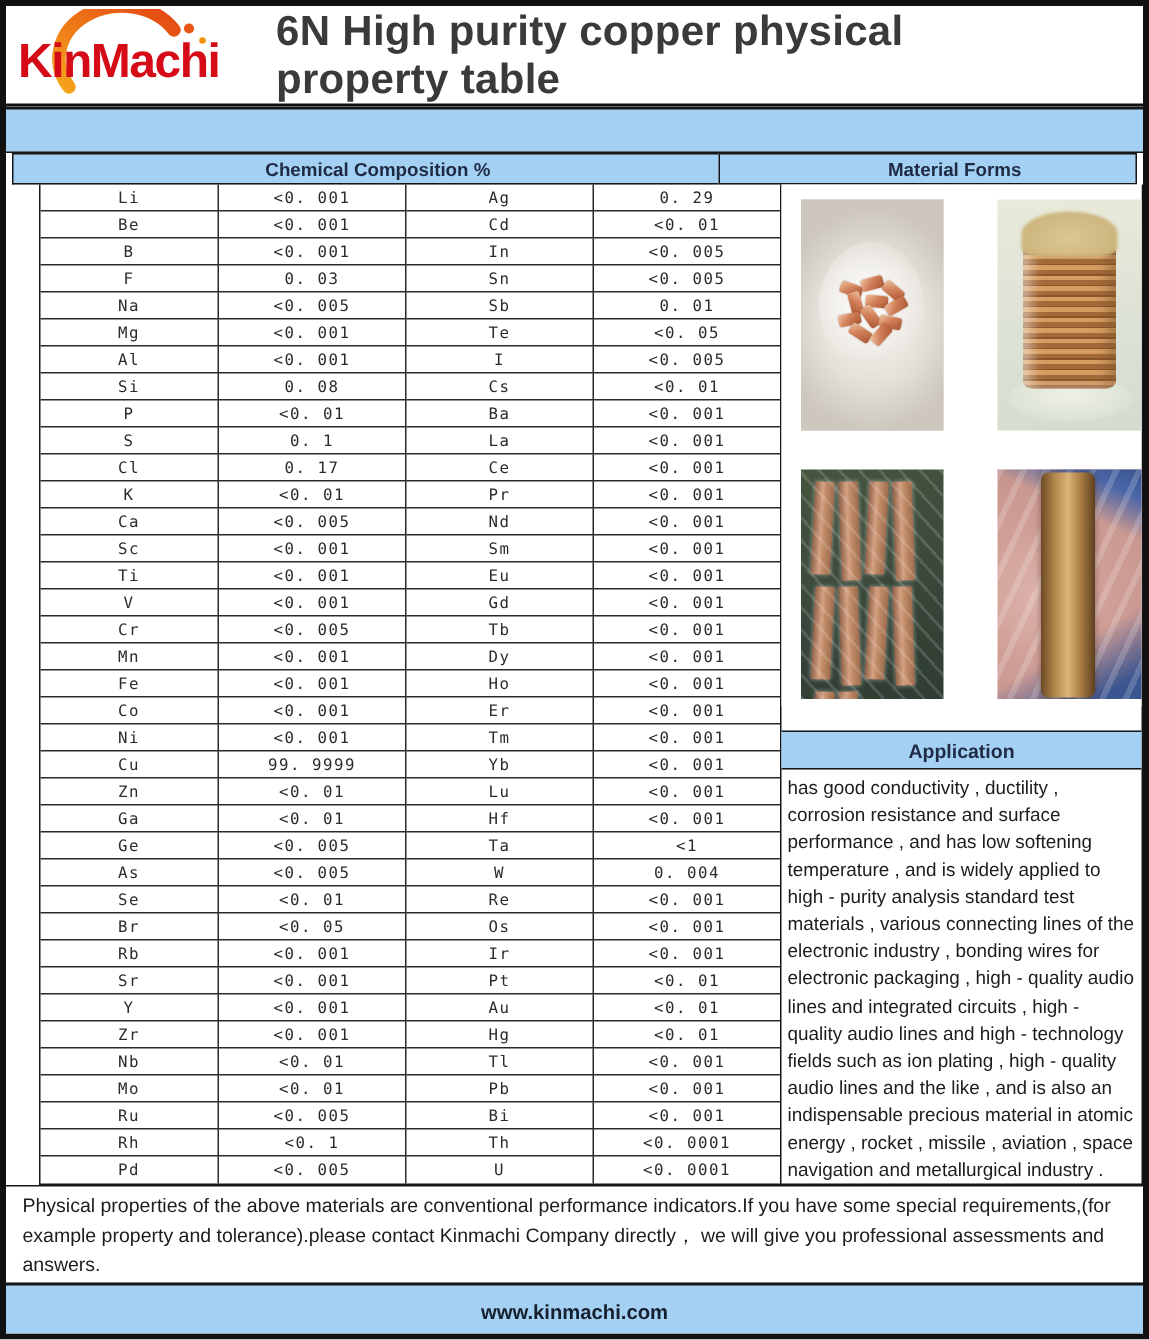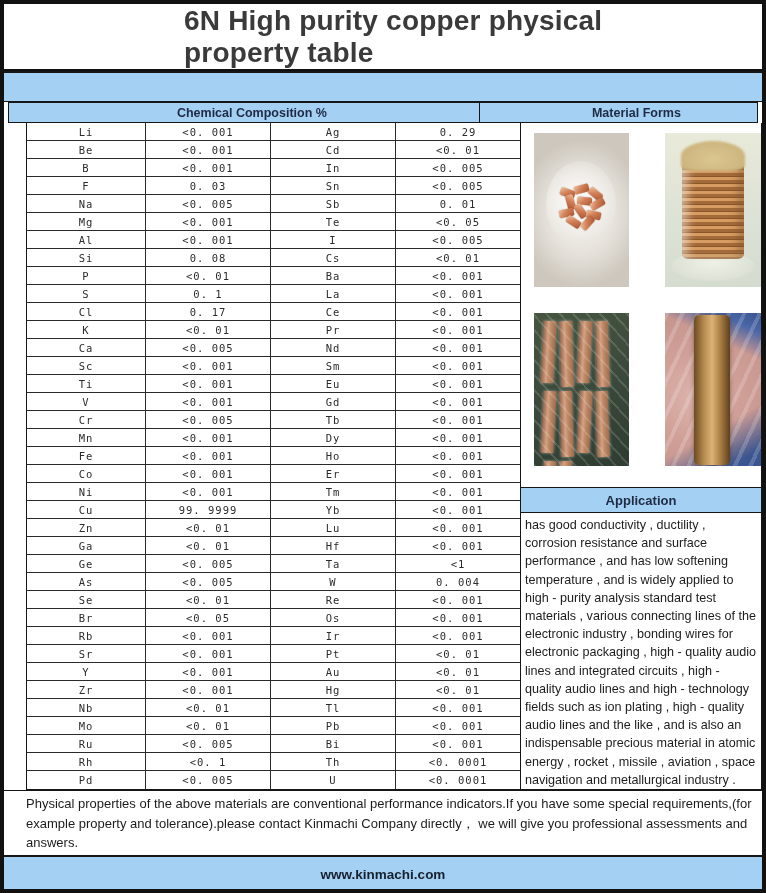--- a/index.html
+++ b/index.html
@@ -151,36 +151,50 @@
     display:flex; align-items:center; justify-content:center;
     font-size:13px; font-weight:bold; color:#1f2a44;margin-top:16px;
   }
   .app-text {
     flex:1; padding:3px 4px 0 4px;
     font-size:12.6px; line-height:18.2px; color:#1c1c1c;
   }
   
   .note {
     height:65px; border-top:1px solid #161616;
-    padding:3px 6px 0 22px;
+    padding:3px 6px 0 11px;
     font-size:13px; line-height:19.5px; color:#1c1c1c;
   }
   .footer-band {
     height:37px; background:#a3d0f3;
     border-top:2px solid #161616;
     display:flex; align-items:center; justify-content:center;
     font-size:13.5px; font-weight:bold; color:#17202e;
   }
 </style>
 </head>
 <body>
 
 <div class="page">
 
   <div class="header">
+    <div class="logo">
+      <svg width="205" height="62" viewBox="0 0 205 62">
+        <defs>
+          <linearGradient id="og" x1="0" y1="1" x2="1" y2="0">
+            <stop offset="0" stop-color="#f6a41c"></stop>
+            <stop offset="1" stop-color="#e34313"></stop>
+          </linearGradient>
+        </defs>
+        <path d="M 112 14 A 31 26 0 1 0 42 52" fill="none" stroke="url(#og)" stroke-width="9" stroke-linecap="round"></path>
+        <circle cx="122" cy="13" r="3.4" fill="#e85715"></circle>
+        <circle cx="131" cy="21" r="2.2" fill="#f2930f"></circle>
+        <text x="8" y="45" font-size="32" font-weight="bold" fill="#d60b18" font-family="Liberation Sans, sans-serif" letter-spacing="-1">KinMachi</text>
+      </svg>
+    </div>
     <div class="page-title">6N High purity copper physical property table</div>
   </div>
 
   <div class="blue-band"></div>
 
   <div class="grid-head">
     <div class="head-cell left">Chemical Composition %</div>
     <div class="head-cell right">Material Forms</div>
   </div>
 

